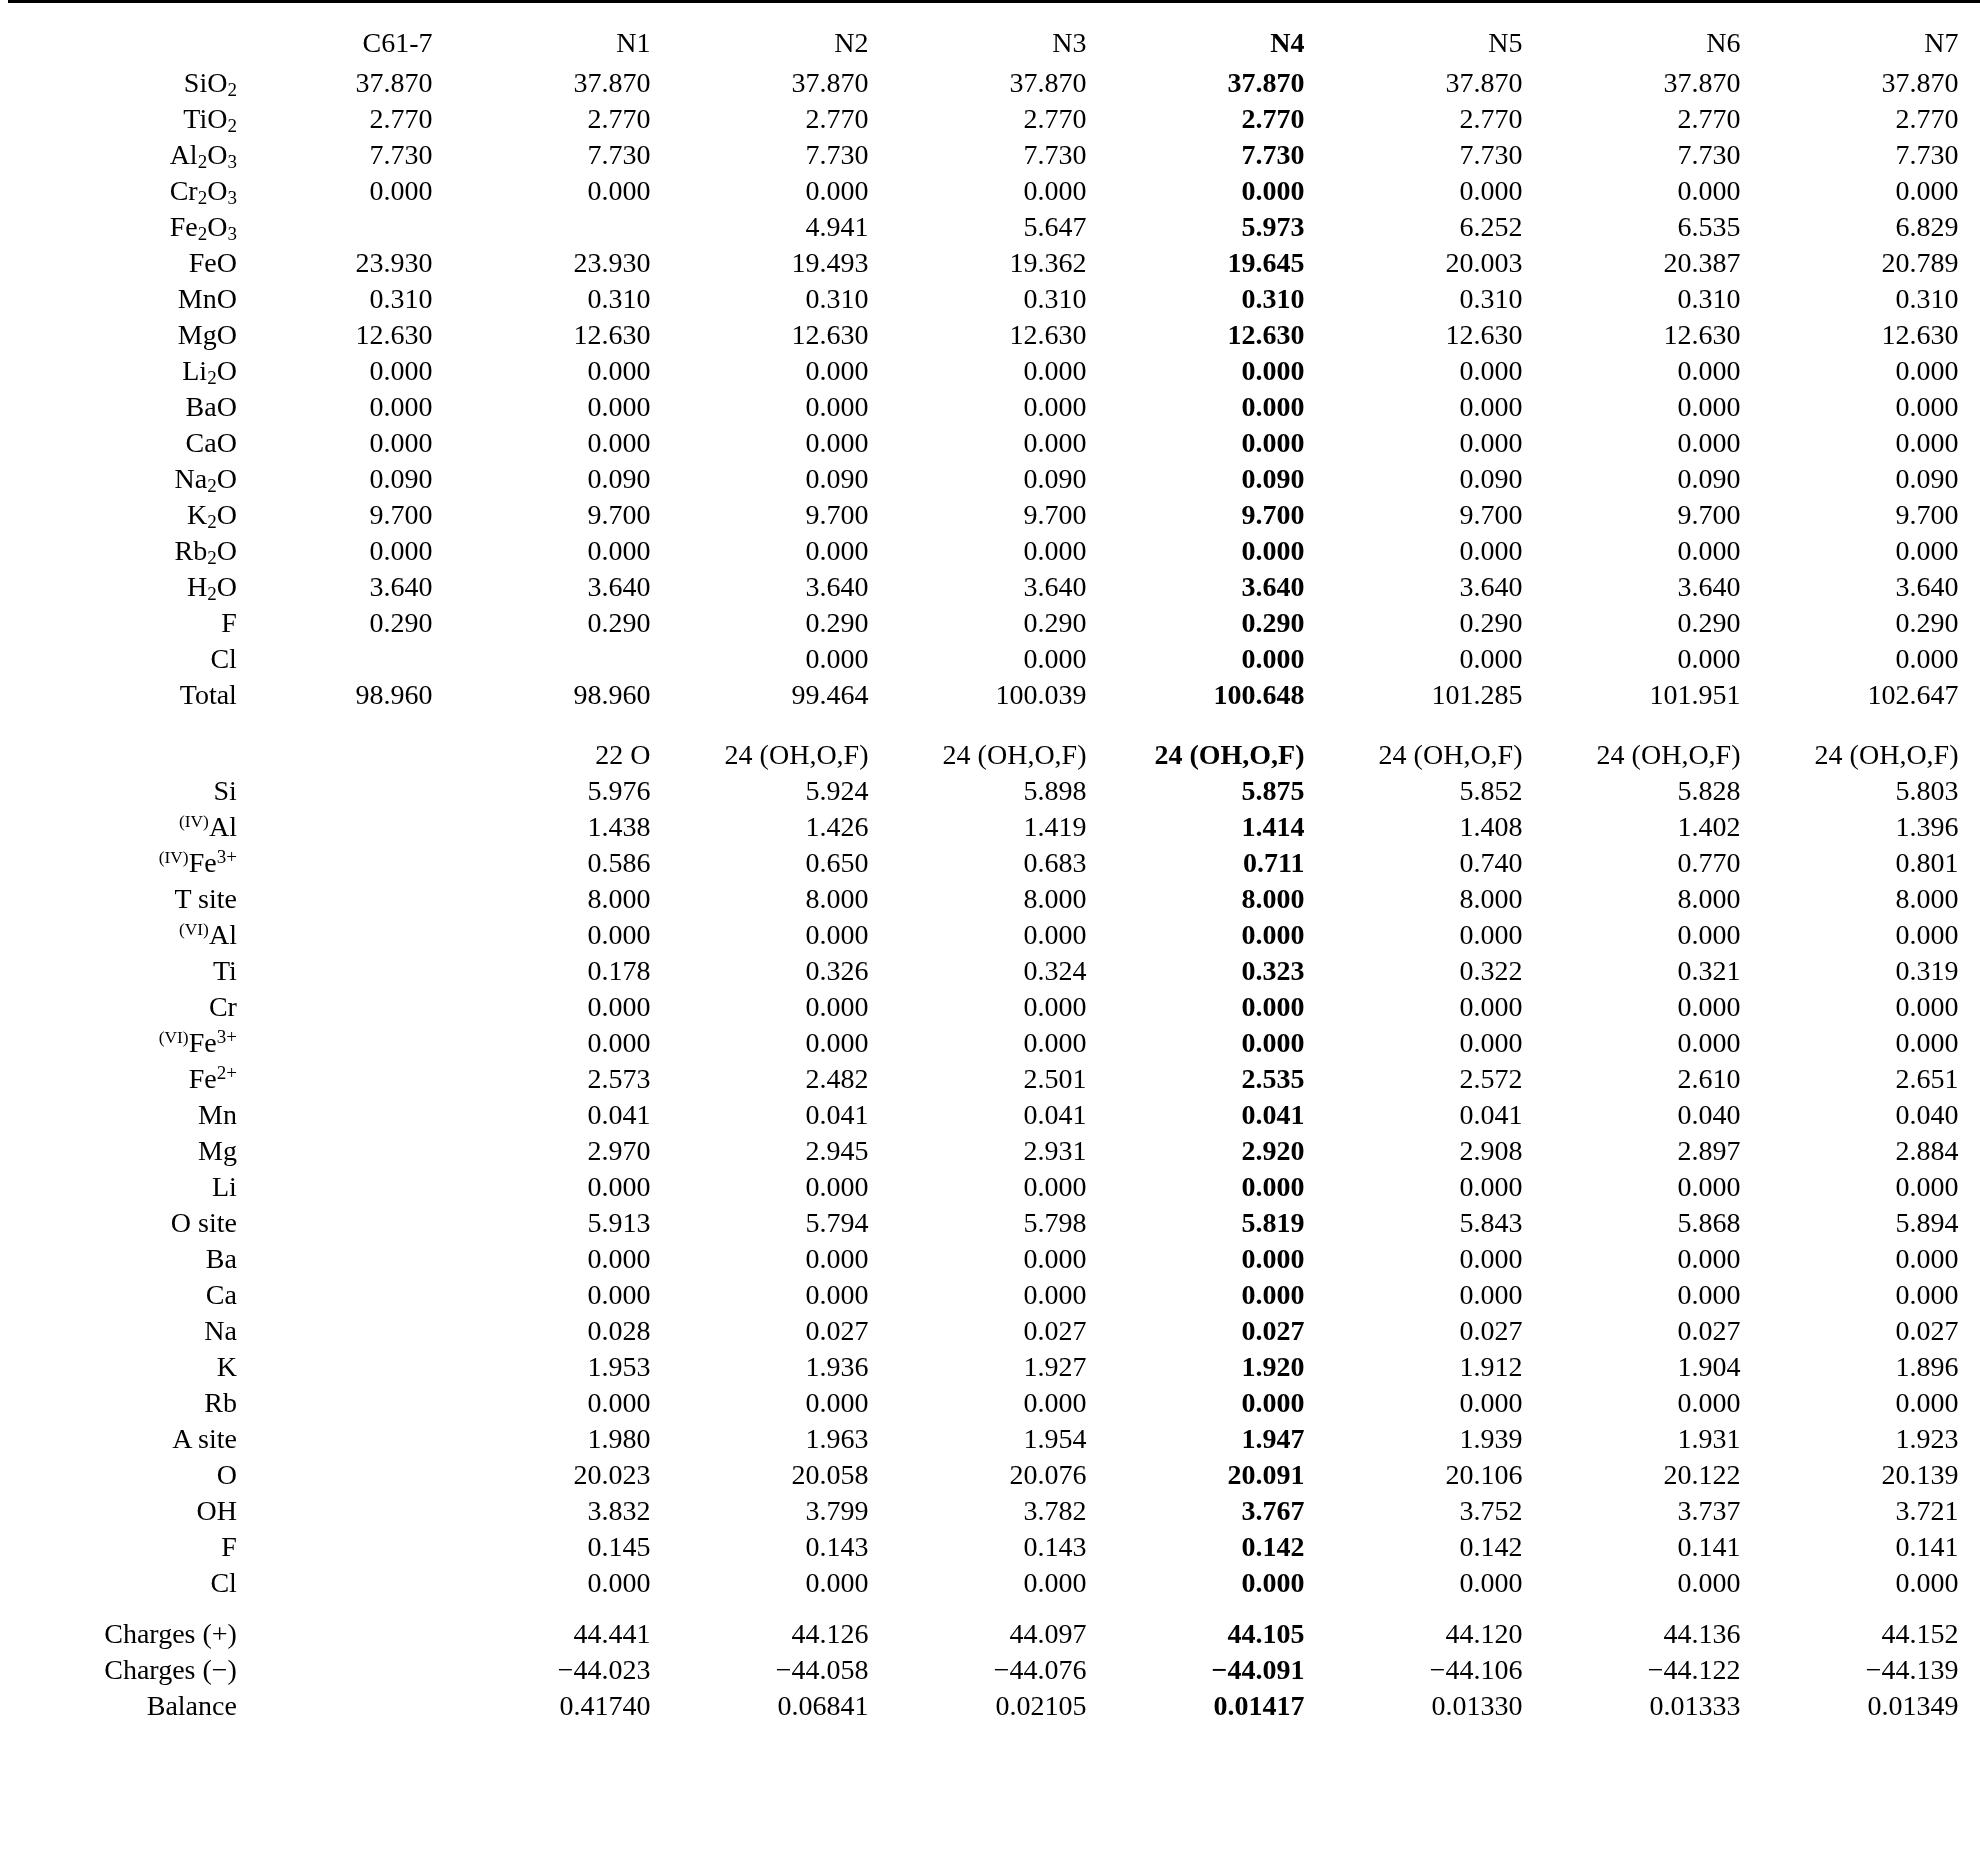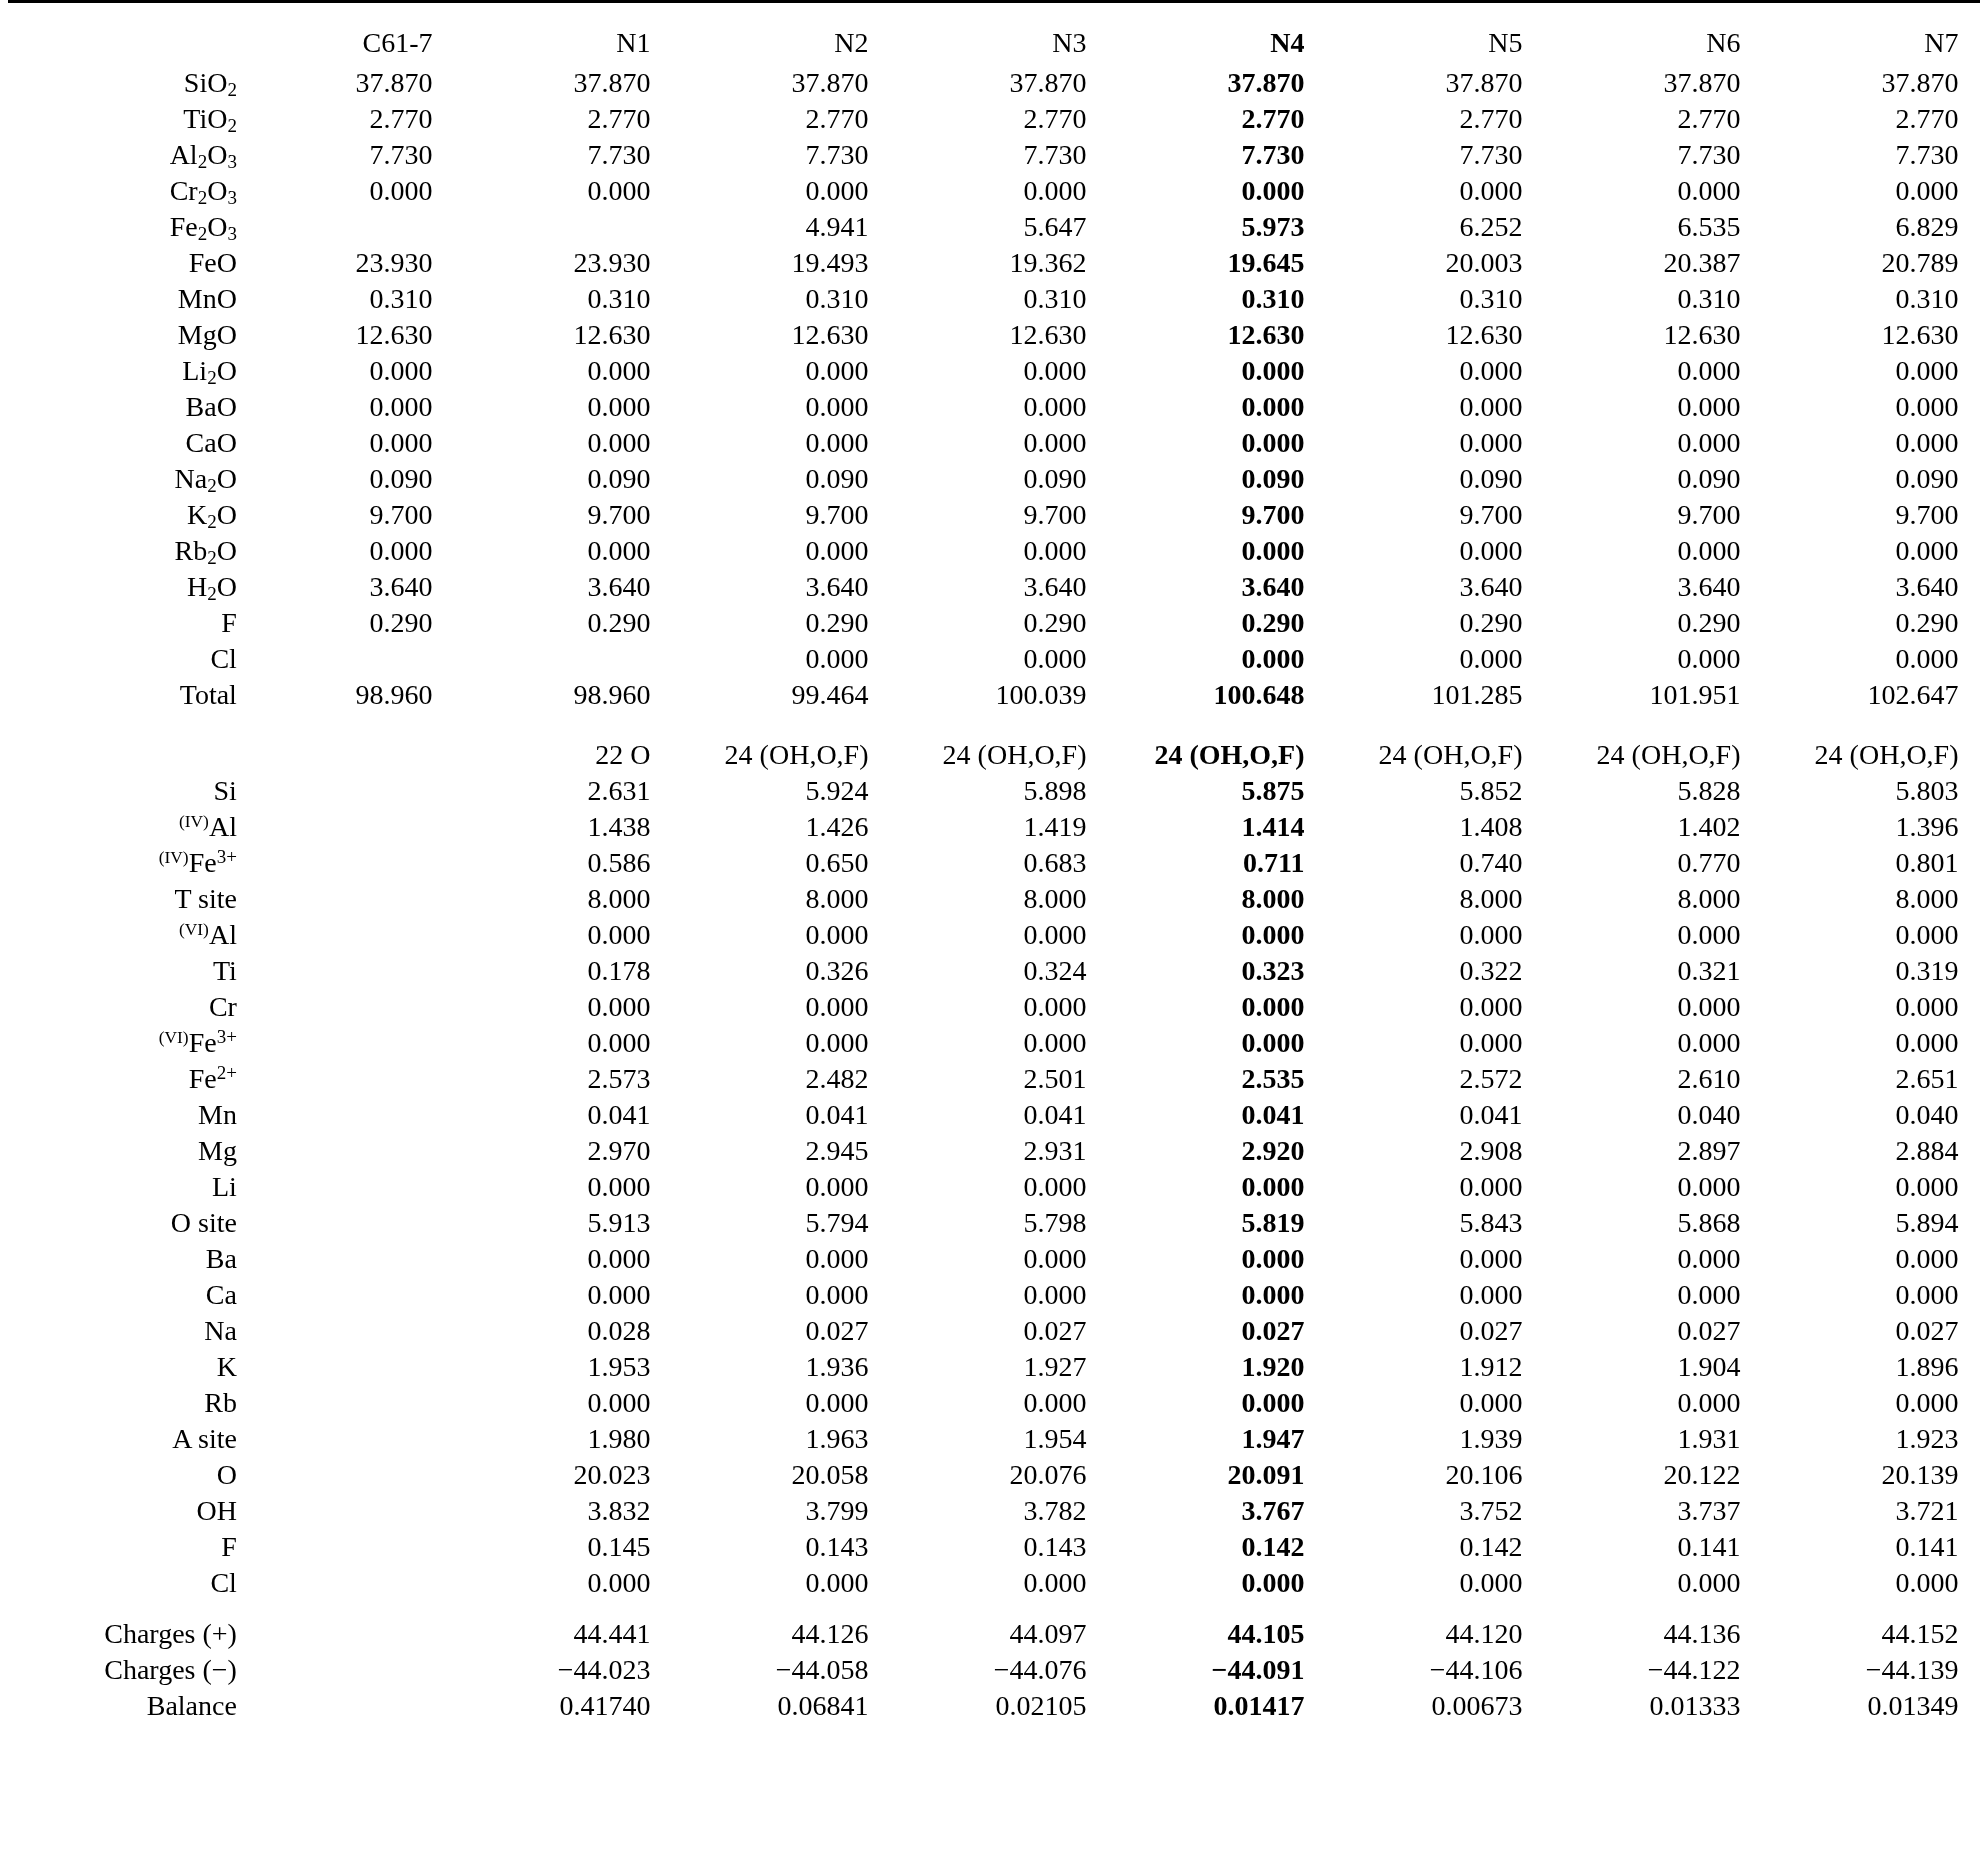--- a/index.html
+++ b/index.html
@@ -334,21 +334,21 @@
           <td class="val">24 (OH,O,F)</td>
           <td class="val">24 (OH,O,F)</td>
           <td class="val bold">24 (OH,O,F)</td>
           <td class="val">24 (OH,O,F)</td>
           <td class="val">24 (OH,O,F)</td>
           <td class="val">24 (OH,O,F)</td>
         </tr>
         <tr class="datarow">
           <td class="lbl"><span>Si</span></td>
           <td class="val"></td>
-          <td class="val">2.631</td>
+          <td class="val">5.976</td>
           <td class="val">5.924</td>
           <td class="val">5.898</td>
           <td class="val bold">5.875</td>
           <td class="val">5.852</td>
           <td class="val">5.828</td>
           <td class="val">5.803</td>
         </tr>
         <tr class="datarow">
           <td class="lbl"><span class="pre">(IV)</span><span>Al</span></td>
           <td class="val"></td>
@@ -624,20 +624,20 @@
           <td class="val">−44.122</td>
           <td class="val">−44.139</td>
         </tr>
         <tr class="datarow">
           <td class="lbl"><span>Balance</span></td>
           <td class="val"></td>
           <td class="val">0.41740</td>
           <td class="val">0.06841</td>
           <td class="val">0.02105</td>
           <td class="val bold">0.01417</td>
-          <td class="val">0.00673</td>
+          <td class="val">0.01330</td>
           <td class="val">0.01333</td>
           <td class="val">0.01349</td>
         </tr>
       </tbody>
   </table>
 </div>
 
 
 </body></html>

